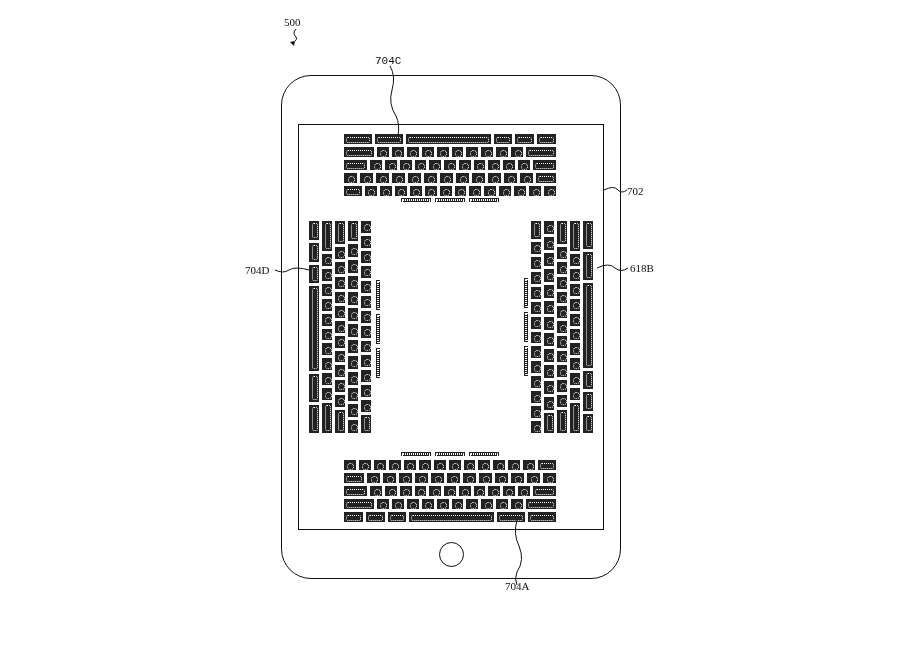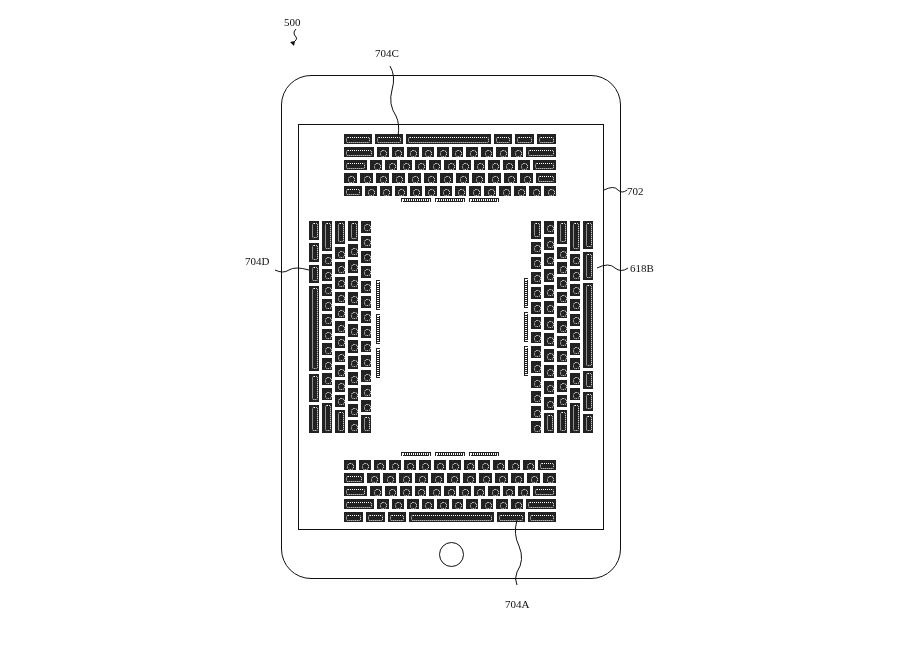--- a/index.html
+++ b/index.html
@@ -21,24 +21,24 @@
   .strip { position:absolute; display:flex; gap:2px; }
   .strip span { background:#222; border:1px solid #fff; box-sizing:border-box; position:relative; }
   .strip span::after { content:""; position:absolute; inset:1px; border:1px dotted #fff; }
   svg.leaders { position:absolute; left:0; top:0; }
 </style>
 </head>
 <body>
 
 <div class="label" style="left:284px;top:17px;">500</div>
 <div class="label" style="left:627px;top:186px;">702</div>
-<div class="label" style="left:375px;top:48px;">704C</div>
+<div class="label" style="left:375px;top:56px;font-family:Liberation Mono, monospace;">704C</div>
 <div class="label" style="left:630px;top:263px;">618B</div>
-<div class="label" style="left:245px;top:256px;">704D</div>
-<div class="label" style="left:505px;top:599px;">704A</div>
+<div class="label" style="left:245px;top:265px;">704D</div>
+<div class="label" style="left:505px;top:581px;">704A</div>
 
 <div class="device"></div>
 <div class="screen"></div>
 <div class="home"></div>
 
 <div class="kbd h" style="left:343px;top:133px;width:214px;">
   <div class="row">
     <div class="key wide" style="flex:3"></div>
     <div class="key wide" style="flex:3"></div>
     <div class="key wide" style="flex:9"></div>

